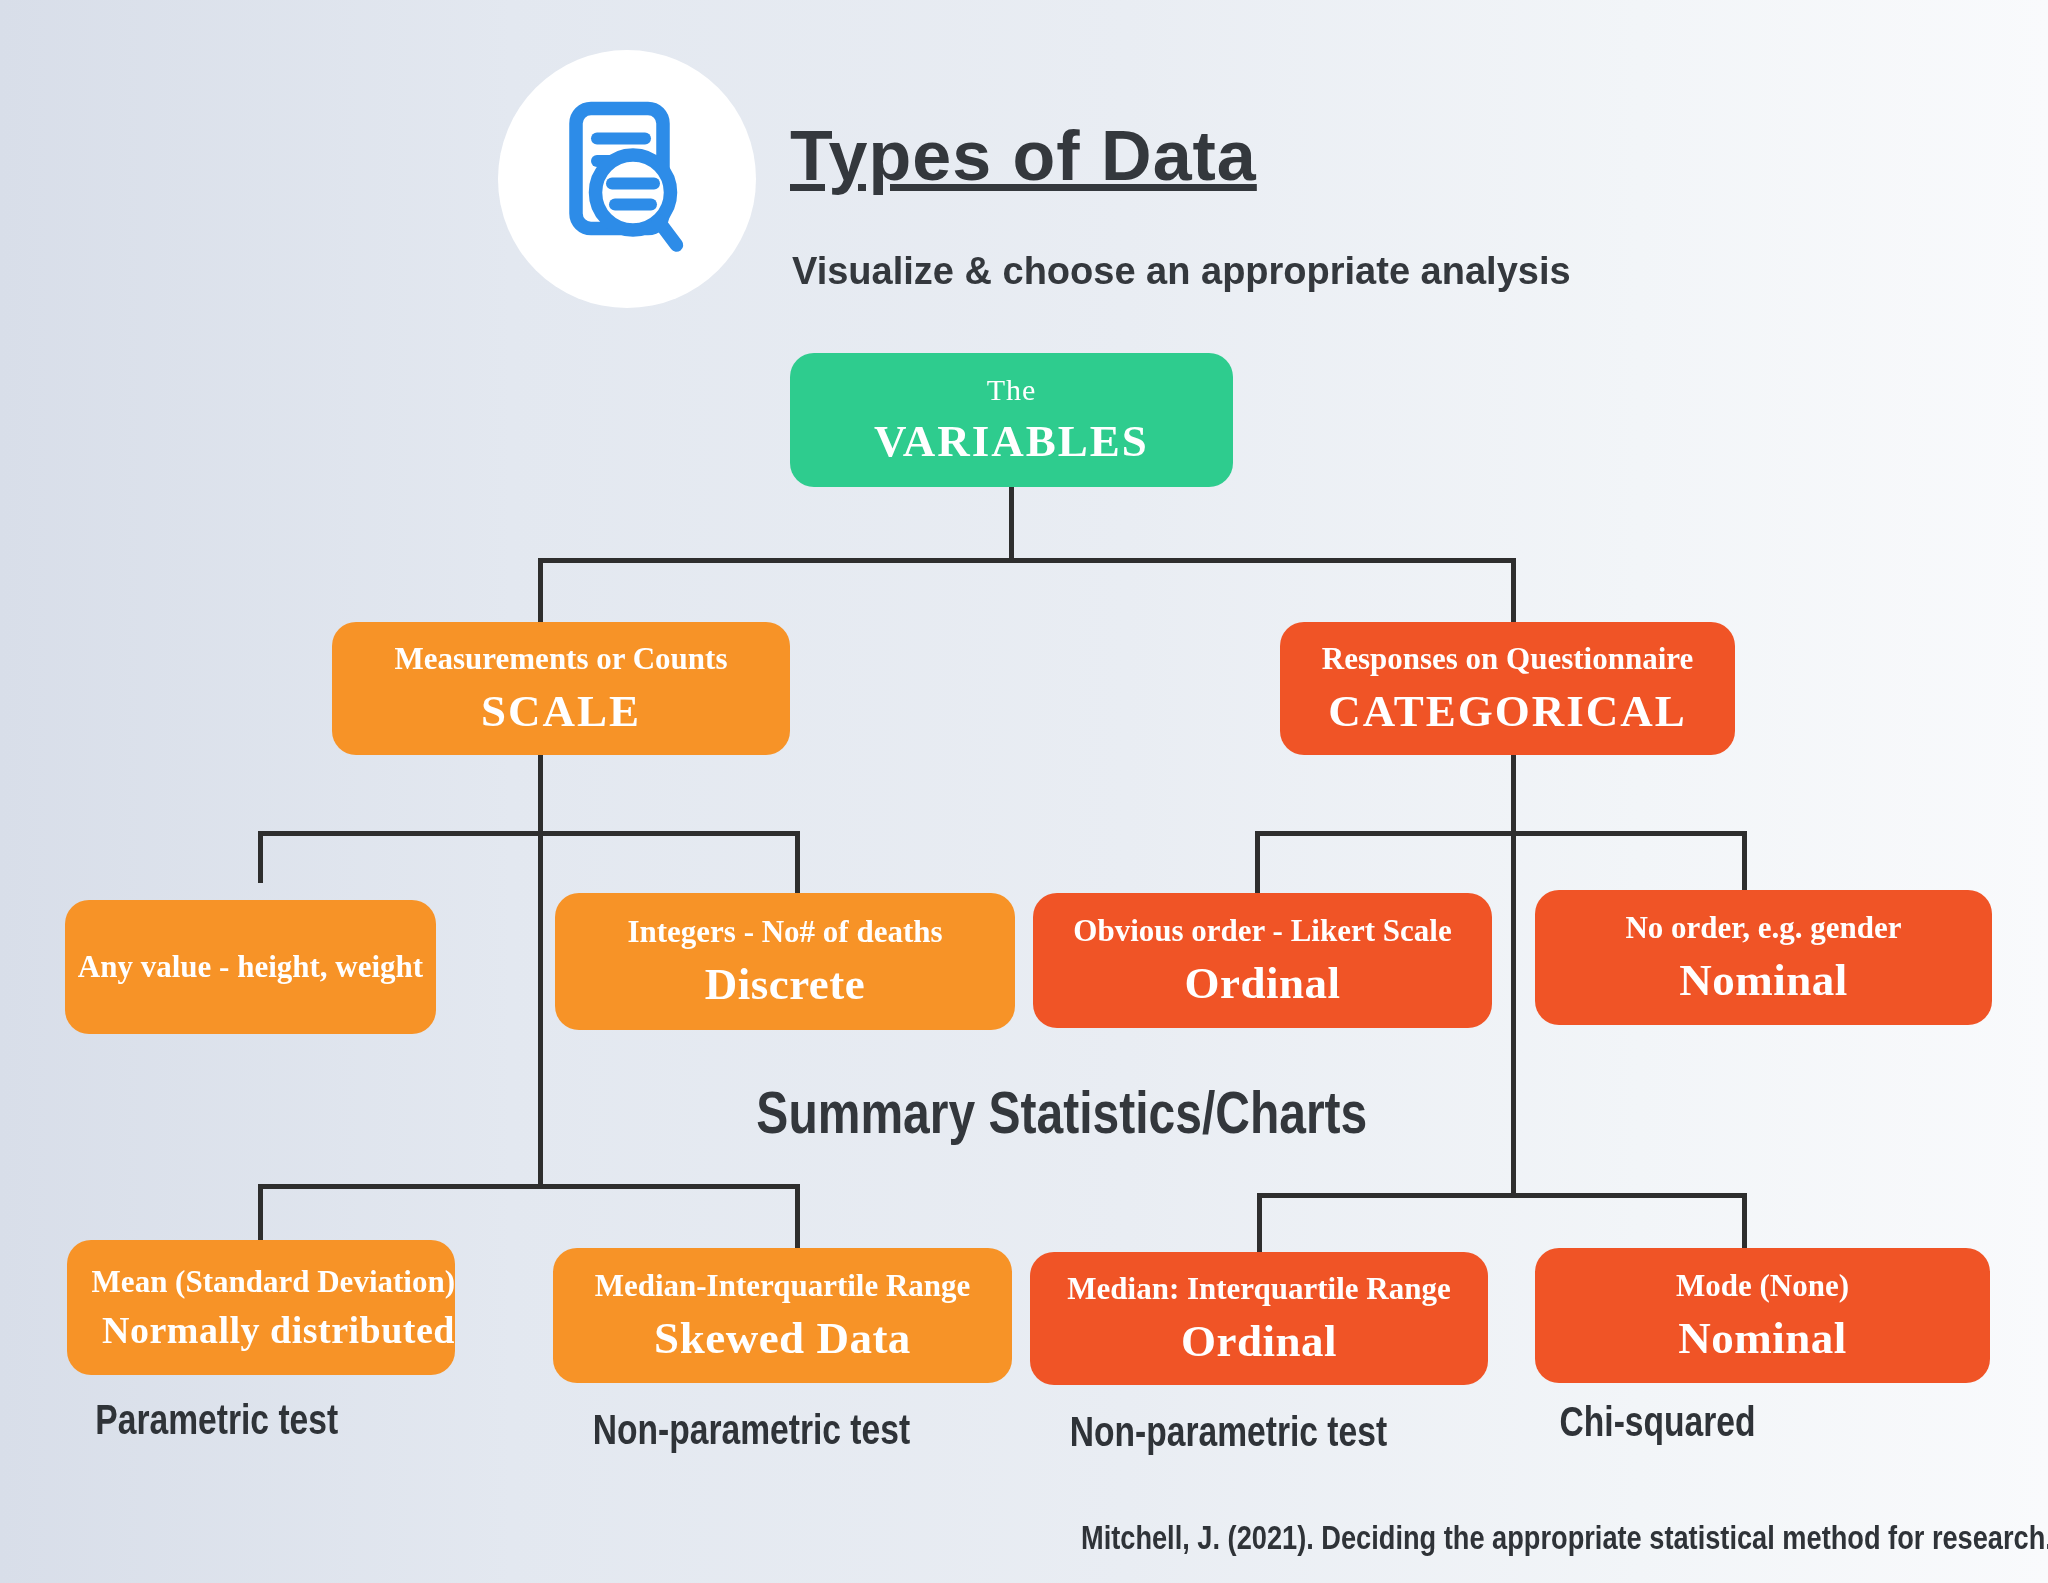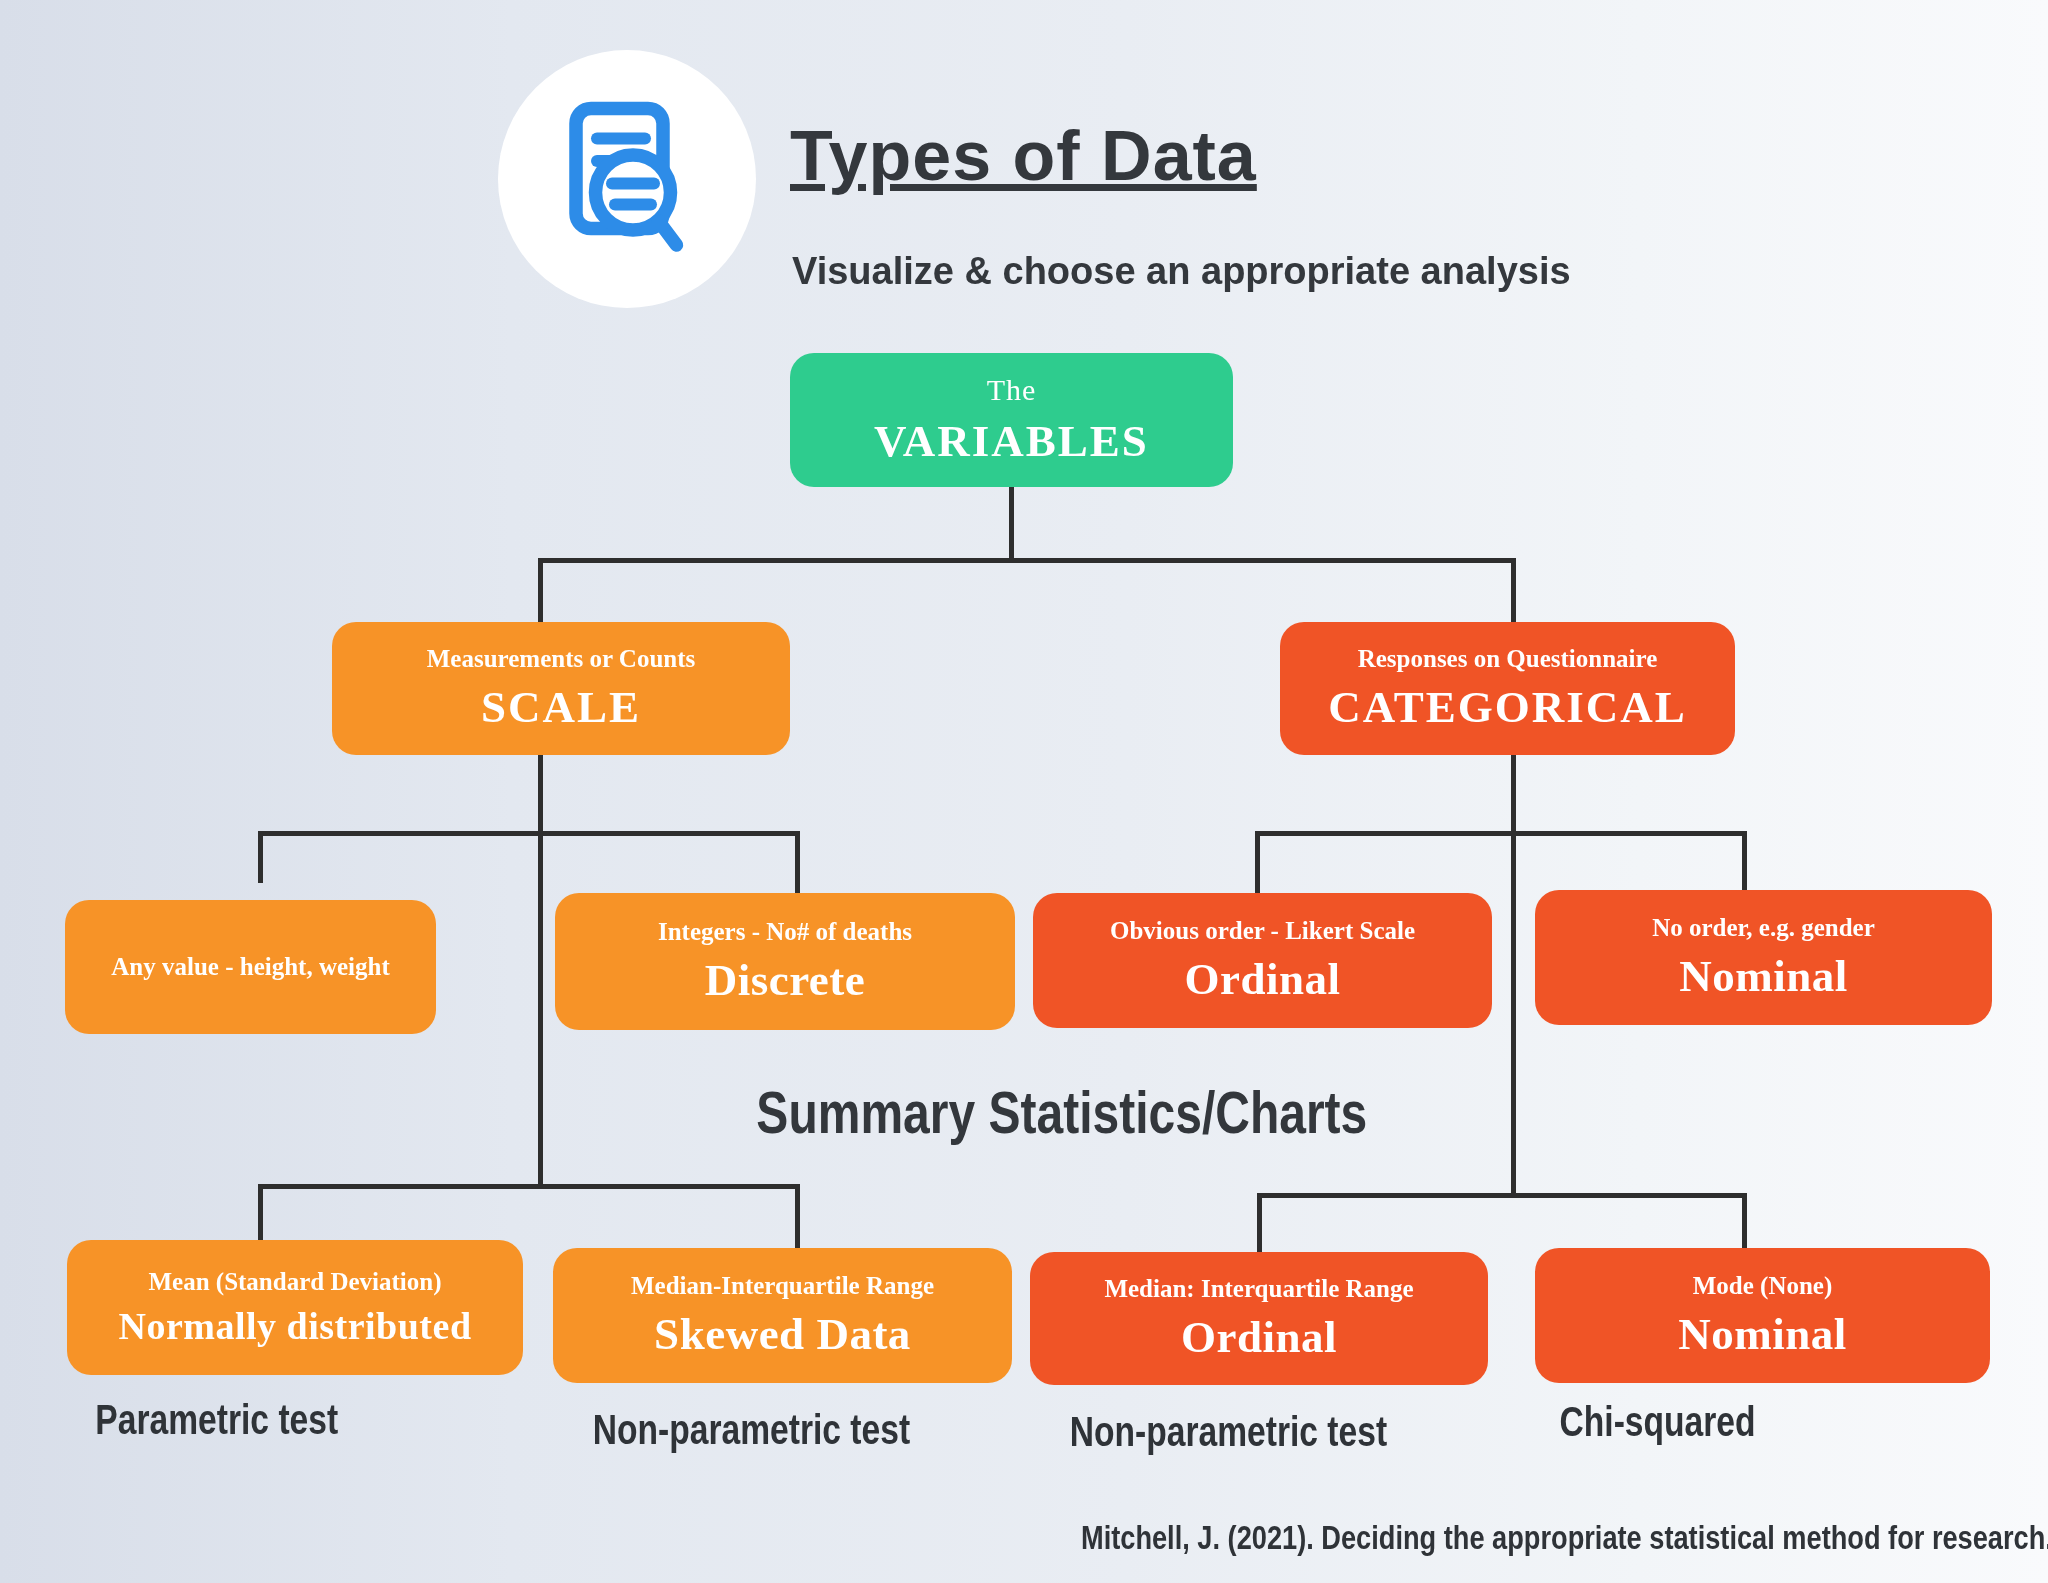--- a/index.html
+++ b/index.html
@@ -29,21 +29,21 @@
   }
   
   .node{
     position:absolute;border-radius:24px;
     display:flex;flex-direction:column;align-items:center;justify-content:center;
     color:#ffffff;text-align:center;gap:8px;font-family:Liberation Serif, serif;
   }
   .node.green{background:var(--green,#2ecc8e);}
   .node.orange{background:var(--orange,#f79327);}
   .node.red{background:var(--red,#f05426);}
-  .node-top{font-size:25px;font-weight:bold;white-space:nowrap;}
+  .node-top{font-size:31px;font-weight:bold;white-space:nowrap;}
   .node-top.thin{font-size:30px;font-weight:normal;letter-spacing:1px;}
   .node-main{font-size:45px;font-weight:bold;white-space:nowrap;letter-spacing:0.5px;}
   .node-main.caps{letter-spacing:2px;}
   .node-main.long{font-size:38px;}
   
   .line{position:absolute;background:var(--line,#2e2e2e);}
   
   .squeeze{display:inline-block;transform:scaleX(0.8);transform-origin:center center;white-space:nowrap;}
   .section-label{
     position:absolute;left:680px;top:1078px;width:700px;
@@ -128,21 +128,21 @@
   </div>
   <div class="node red" style="left:1535px;top:890px;width:457px;height:135px;">
     <div class="node-top">No order, e.g. gender</div>
     <div class="node-main">Nominal</div>
   </div>
 
   <div class="section-label">
     <span class="squeeze">Summary Statistics/Charts</span>
   </div>
 
-  <div class="node orange" style="left:67px;top:1240px;width:456px;height:135px;">
+  <div class="node orange" style="left:67px;top:1240px;width:388px;height:135px;align-items:flex-end;">
     <div class="node-top">Mean (Standard Deviation)</div>
     <div class="node-main long">Normally distributed</div>
   </div>
   <div class="node orange" style="left:553px;top:1248px;width:459px;height:135px;">
     <div class="node-top">Median-Interquartile Range</div>
     <div class="node-main">Skewed Data</div>
   </div>
   <div class="node red" style="left:1030px;top:1252px;width:458px;height:133px;">
     <div class="node-top">Median: Interquartile Range</div>
     <div class="node-main">Ordinal</div>

